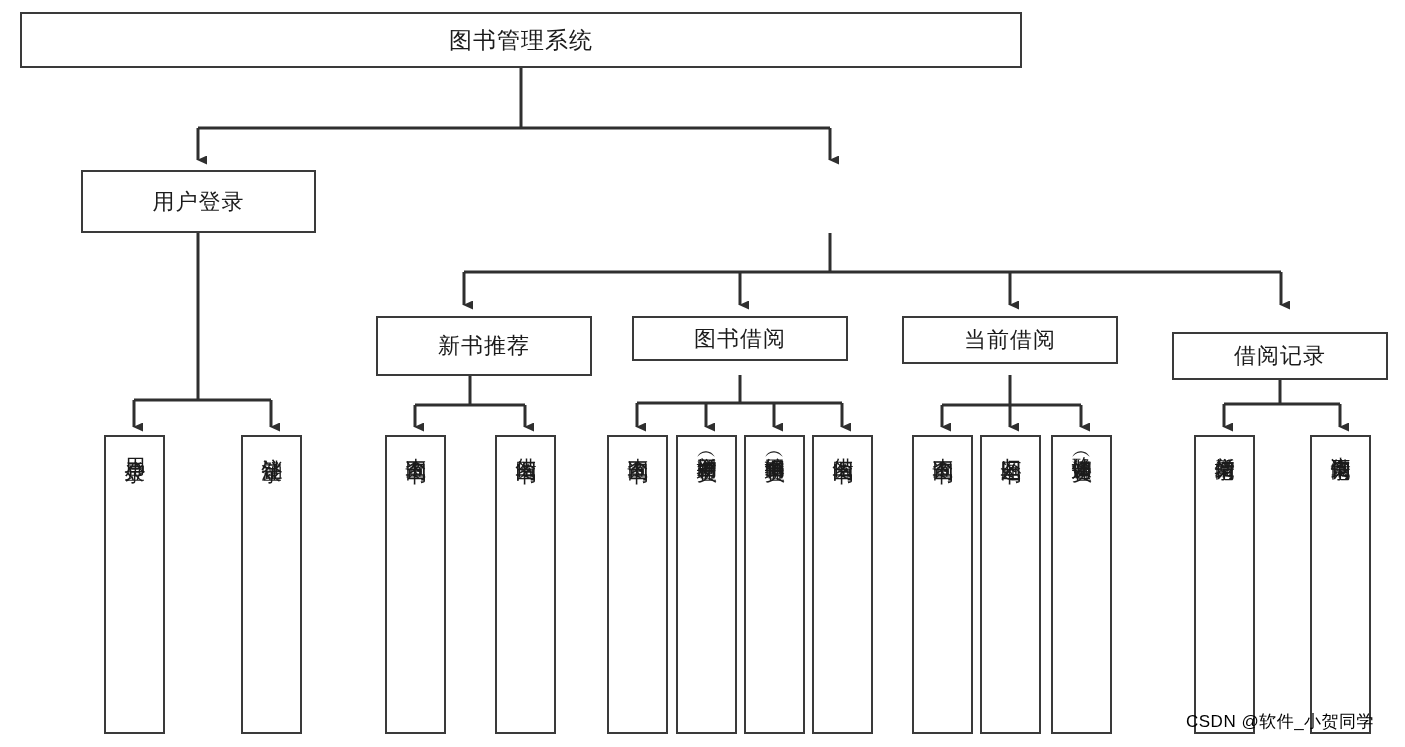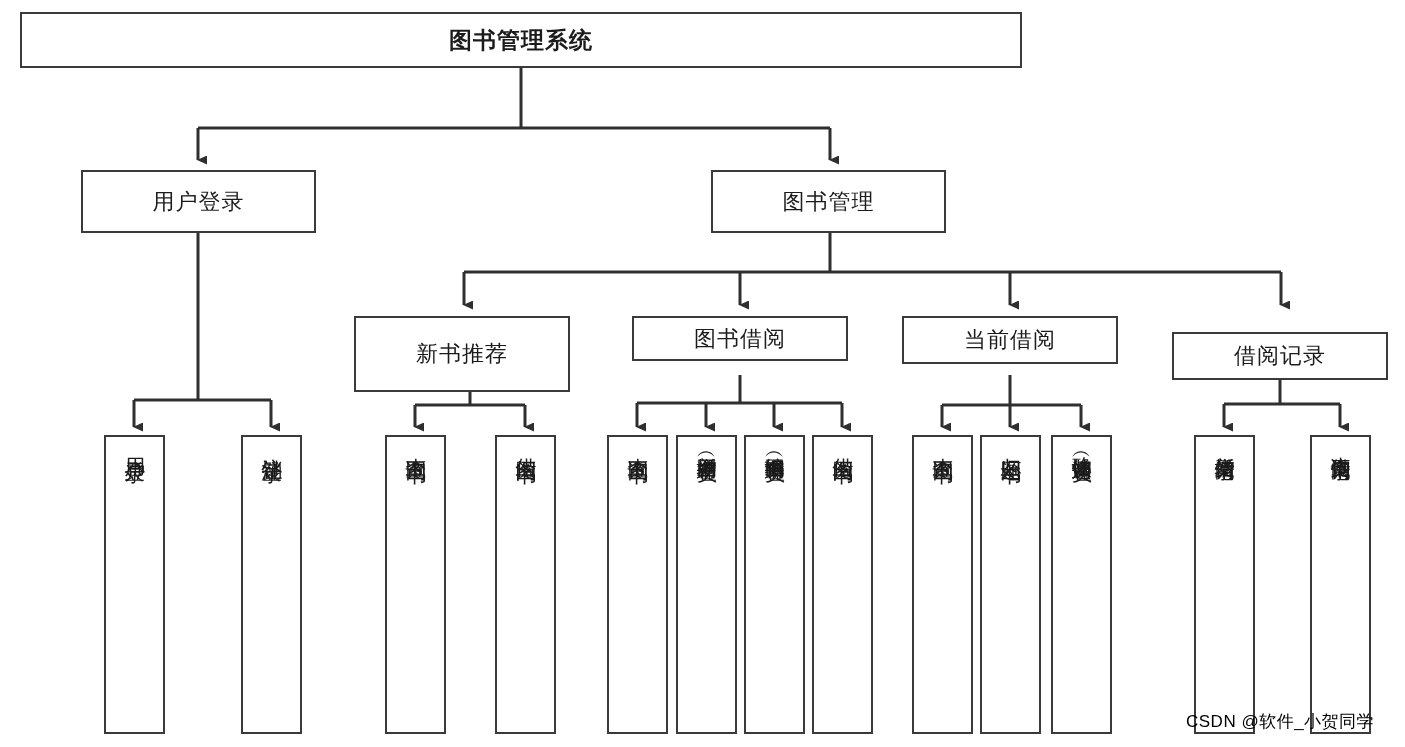--- a/index.html
+++ b/index.html
@@ -41,21 +41,20 @@
     line-height: 1.0;
   }
   
   .node.horiz .label {
     font-size: 22px;
     letter-spacing: 1px;
     white-space: nowrap;
   }
   .node.root .label {
     font-size: 23px;
-    font-weight: bold;
   }
   
   .node.leaf {
     align-items: flex-start;
     justify-content: center;
     padding-top: 4px;
   }
   .node.leaf .label {
     writing-mode: vertical-rl;
     text-orientation: upright;
@@ -133,25 +132,22 @@
     </g>
   </svg>
 
   <div class="node horiz root" style="left:20px; top:12px; width:1002px; height:56px;">
     <span class="label">图书管理系统</span>
   </div>
 
   <div class="node horiz" style="left:81px; top:170px; width:235px; height:63px;">
     <span class="label">用户登录</span>
   </div>
-  <div class="node horiz" style="left:711px; top:170px; width:235px; height:63px;">
-    <span class="label">图书管理</span>
-  </div>
-
-  <div class="node horiz" style="left:354px; top:316px; width:216px; height:76px;">
+
+  <div class="node horiz" style="left:376px; top:316px; width:216px; height:60px;">
     <span class="label">新书推荐</span>
   </div>
   <div class="node horiz" style="left:632px; top:316px; width:216px; height:45px;">
     <span class="label">图书借阅</span>
   </div>
   <div class="node horiz" style="left:902px; top:316px; width:216px; height:48px;">
     <span class="label">当前借阅</span>
   </div>
   <div class="node horiz" style="left:1172px; top:316px; width:216px; height:48px;margin-top:16px;">
     <span class="label">借阅记录</span>

